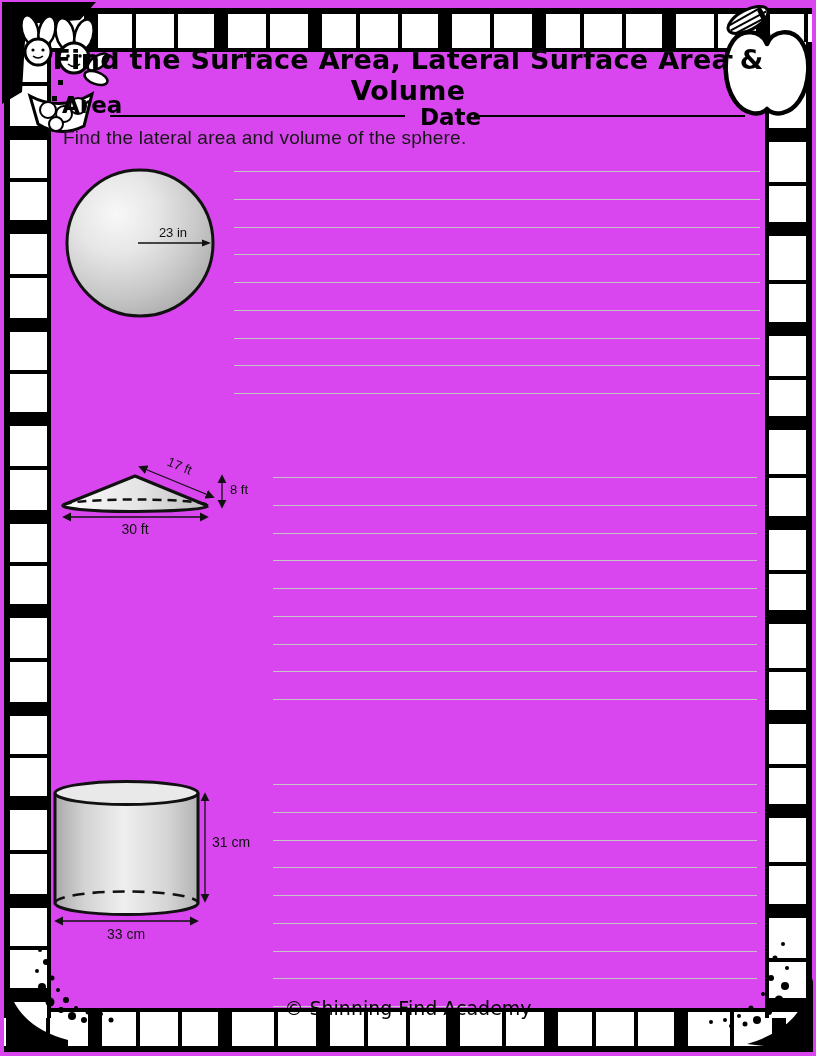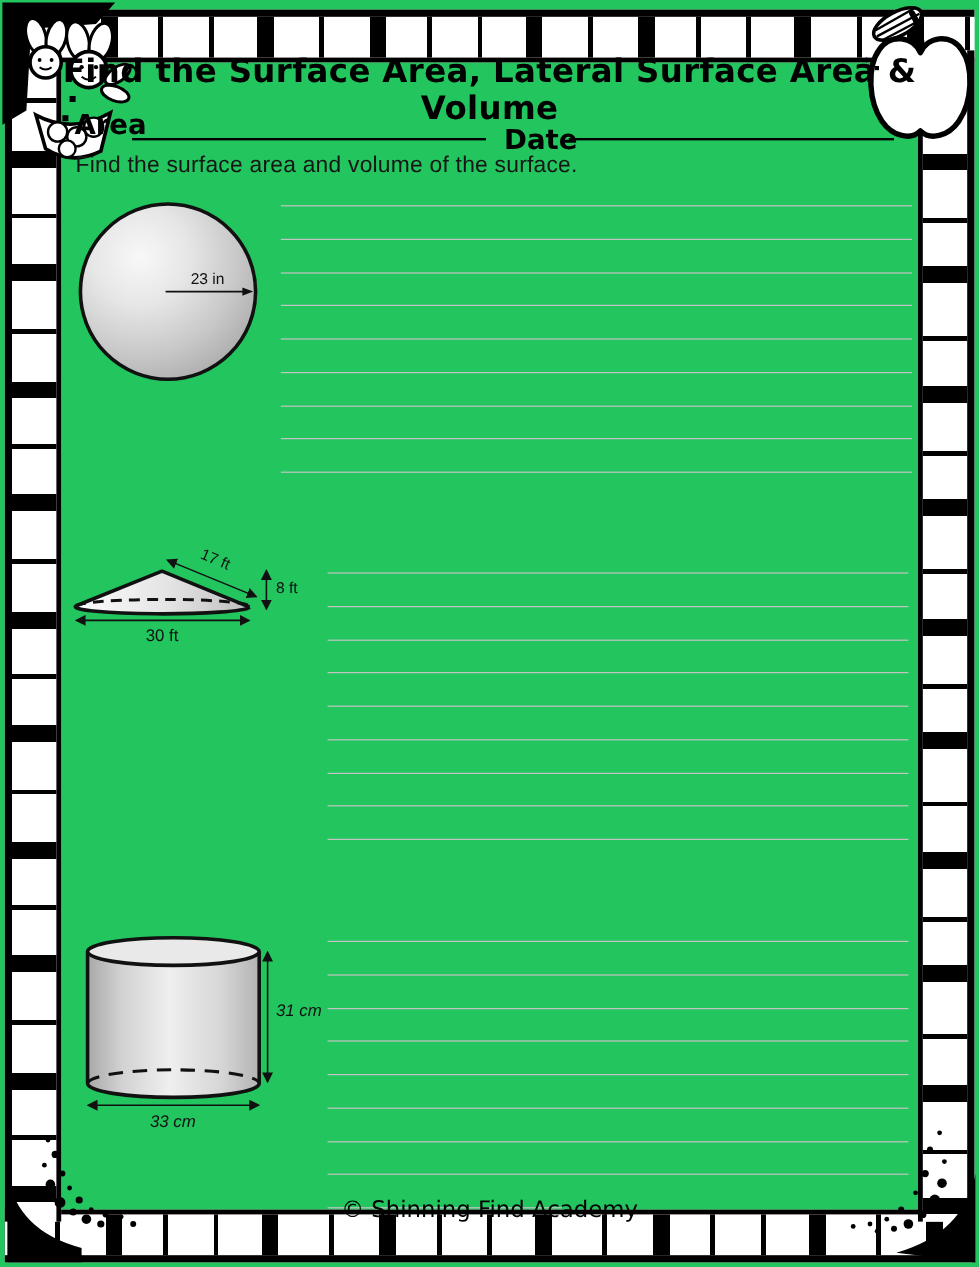--- a/index.html
+++ b/index.html
@@ -1,16 +1,16 @@
 <!DOCTYPE html>
 <html><head>
 <meta charset="utf-8">
 <style>
   html,body{margin:0;padding:0;background:#fff;}
-  #page{position:relative;width:816px;height:1056px;background:#22c55e;overflow:hidden;
+  #page{position:relative;width:816px;height:1056px;background:#d946ef;overflow:hidden;
         font-family:"Liberation Sans",sans-serif;color:#111;}
 
   
   .frame{position:absolute;background-color:#fff;}
   .frame-top{left:4px;right:4px;top:8px;height:34px;border-top:6px solid #000;border-bottom:4px solid #000;
     background-image:repeating-linear-gradient(90deg,#fff 0 38px,#000 38px 42px,#fff 42px 80px,#000 80px 94px,
       #fff 94px 128px,#000 128px 132px,#fff 132px 170px,#000 170px 174px,#fff 174px 210px,#000 210px 224px);}
   .frame-bottom{left:4px;right:4px;bottom:4px;height:34px;border-bottom:6px solid #000;border-top:4px solid #000;
     background-image:repeating-linear-gradient(90deg,#fff 0 42px,#000 42px 46px,#fff 46px 84px,#000 84px 98px,
       #fff 98px 132px,#000 132px 136px,#fff 136px 174px,#000 174px 178px,#fff 178px 214px,#000 214px 228px);}
@@ -146,21 +146,21 @@
       </g>
     </svg>
   </div>
 
   <div class="title">Find the Surface Area, Lateral Surface Area &amp; Volume</div>
   <div class="fill-label" style="left:62px;top:92px;">Area</div>
   <div class="fill-line" style="left:110px;top:115px;width:295px;"></div>
   <div class="fill-label" style="left:420px;top:92px;margin-top:12px;">Date</div>
   <div class="fill-line" style="left:474px;top:115px;width:271px;"></div>
 
-  <div class="prompt" style="top:127px;">Find the surface area and volume of the surface.</div>
+  <div class="prompt" style="top:127px;">Find the lateral area and volume of the sphere.</div>
   <div class="figure" style="left:62px;top:167px;text-align:center;">
     <svg width="156" height="156" viewBox="0 0 156 156">
       <defs>
         <radialGradient id="sphG" cx="34%" cy="30%" r="80%">
           <stop offset="0%" stop-color="#f8f8f8"></stop>
             <stop offset="35%" stop-color="#e6e6e6"></stop>
           <stop offset="70%" stop-color="#c8c8c8"></stop>
             <stop offset="100%" stop-color="#a9a9a9"></stop>
         </radialGradient>
       </defs>
@@ -211,21 +211,21 @@
       <div class="rule-line"></div>
       <div class="rule-line"></div>
       <div class="rule-line"></div>
       <div class="rule-line"></div>
       <div class="rule-line"></div>
       <div class="rule-line"></div>
       <div class="rule-line"></div>
       <div class="rule-line"></div>
     </div>
 
-  <div class="figure" style="left:66px;top:772px;font-style:italic;">
+  <div class="figure" style="left:48px;top:772px;">
     <svg width="210" height="172" viewBox="0 0 210 172">
       <defs>
         <linearGradient id="cylG" x1="0" y1="0" x2="1" y2="0">
           <stop offset="0%" stop-color="#a9a9a9"></stop>
             <stop offset="20%" stop-color="#d2d2d2"></stop>
           <stop offset="48%" stop-color="#efefef"></stop>
             <stop offset="78%" stop-color="#d6d6d6"></stop>
             <stop offset="100%" stop-color="#b3b3b3"></stop>
         </linearGradient>
         <marker id="ah3" viewBox="0 0 10 10" refX="8" refY="5" markerWidth="7" markerHeight="7" orient="auto-start-reverse">

